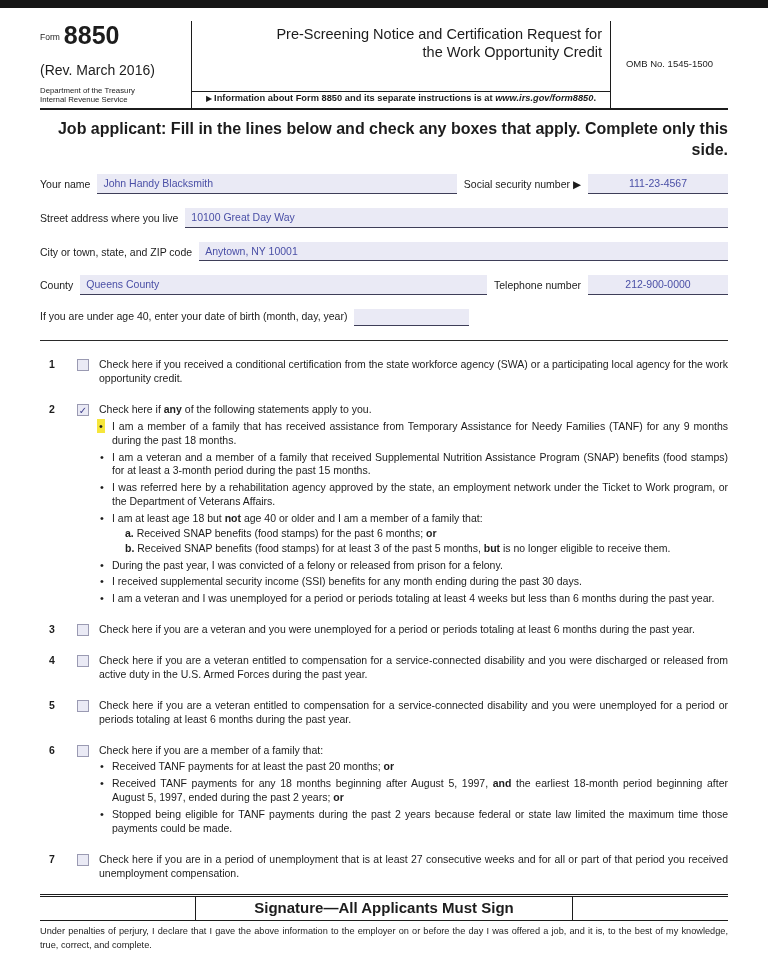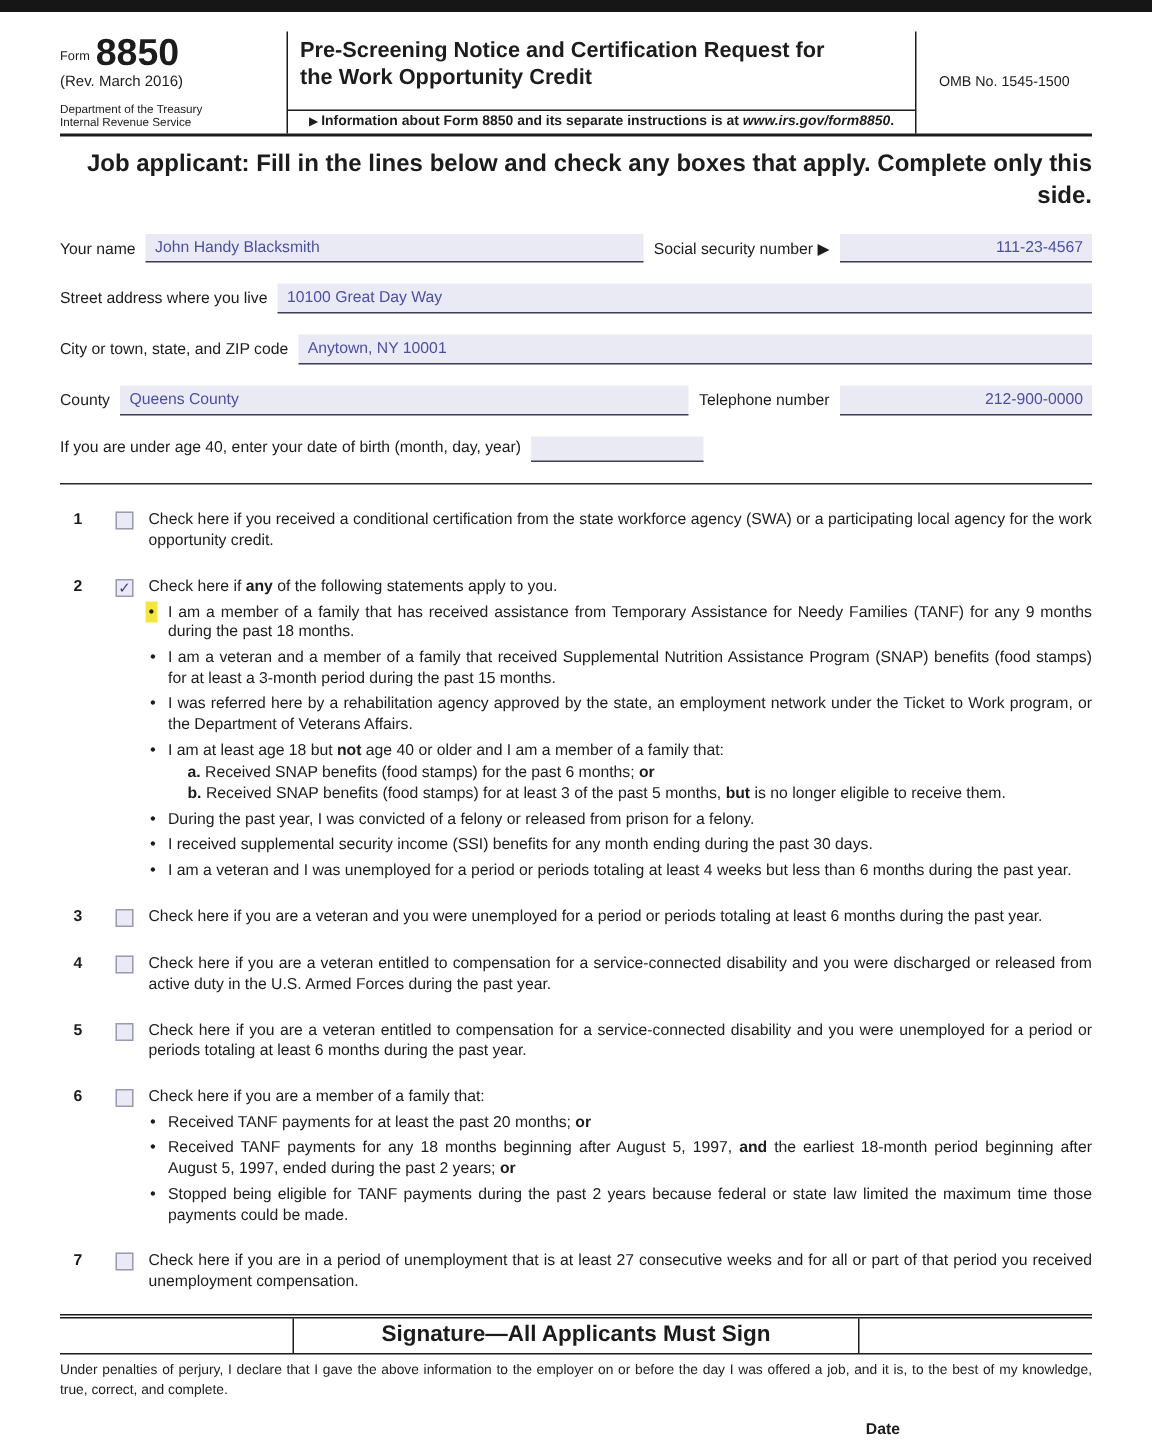--- a/index.html
+++ b/index.html
@@ -18,40 +18,40 @@
     color:#1c1c1c;font-size:10.5px;line-height:1.32;
   }
   .topbar{width:768px;height:8px;background:var(--top-bar);}
   .page{padding:0 40px;}
   
   .hdr{display:flex;margin-top:13px;border-bottom:2.5px solid var(--line-color);}
   .hdr-left{width:152px;border-right:1.5px solid var(--line-color);padding:3px 8px 3px 0;}
   .form-line{display:flex;align-items:flex-end;gap:4px;}
   .form-word{font-size:8.5px;padding-bottom:3px;}
   .form-num{font-size:25px;font-weight:bold;letter-spacing:0;line-height:.9;}
-  .rev{font-size:10px;margin-top:1px;}
+  .rev{font-size:14px;margin-top:14px;}
   .agency{font-size:7.8px;line-height:1.2;}
   .agency.first{margin-top:7px;}
   .hdr-center{flex:1;display:flex;flex-direction:column;}
-  .title{flex:1;text-align:left;font-weight:bold;font-size:14.5px;line-height:1.25;padding:4px 8px 3px;}
+  .title{flex:1;text-align:right;font-weight:normal;font-size:14.5px;line-height:1.25;padding:4px 8px 3px;}
   .info-line{border-top:1.5px solid var(--line-color);text-align:center;font-size:9.3px;font-weight:bold;padding:0 4px 3px;}
   .info-line i{font-style:italic;}
   .tri{font-size:8px;margin-right:2px;}
   .hdr-right{width:118px;border-left:1.5px solid var(--line-color);display:flex;align-items:center;justify-content:center;font-size:9.5px;padding:4px;}
   
   .banner{text-align:right;font-weight:bold;font-size:16px;margin:8px 0 4px;}
   
   .frow{display:flex;align-items:flex-end;margin-top:14px;gap:7px;}
   .flabel{white-space:nowrap;padding-bottom:2px;}
   .fieldbox{
     background:var(--field-bg);border-bottom:1.8px solid var(--field-underline);
     color:var(--value-color);font-size:10.5px;padding:3px 6px 2px;min-height:17px;
   }
   .grow{flex:1;}
-  .w140{width:168px;text-align:right;}
+  .w140{width:140px;text-align:center;}
   .w115{width:115px;}
   .rule{border:none;border-top:1.6px solid #2a2a2a;margin:14px 0 2px;}
   
   .item{display:flex;margin-top:17px;}
   .inum{width:16px;margin-left:9px;font-weight:bold;flex:none;}
   .cbx{
     width:12px;height:12px;flex:none;margin:1px 10px 0 12px;
     background:var(--field-bg);border:1px solid #9a9ab2;
     font-size:10px;line-height:11px;text-align:center;color:#3c3c8a;font-weight:bold;
   }

